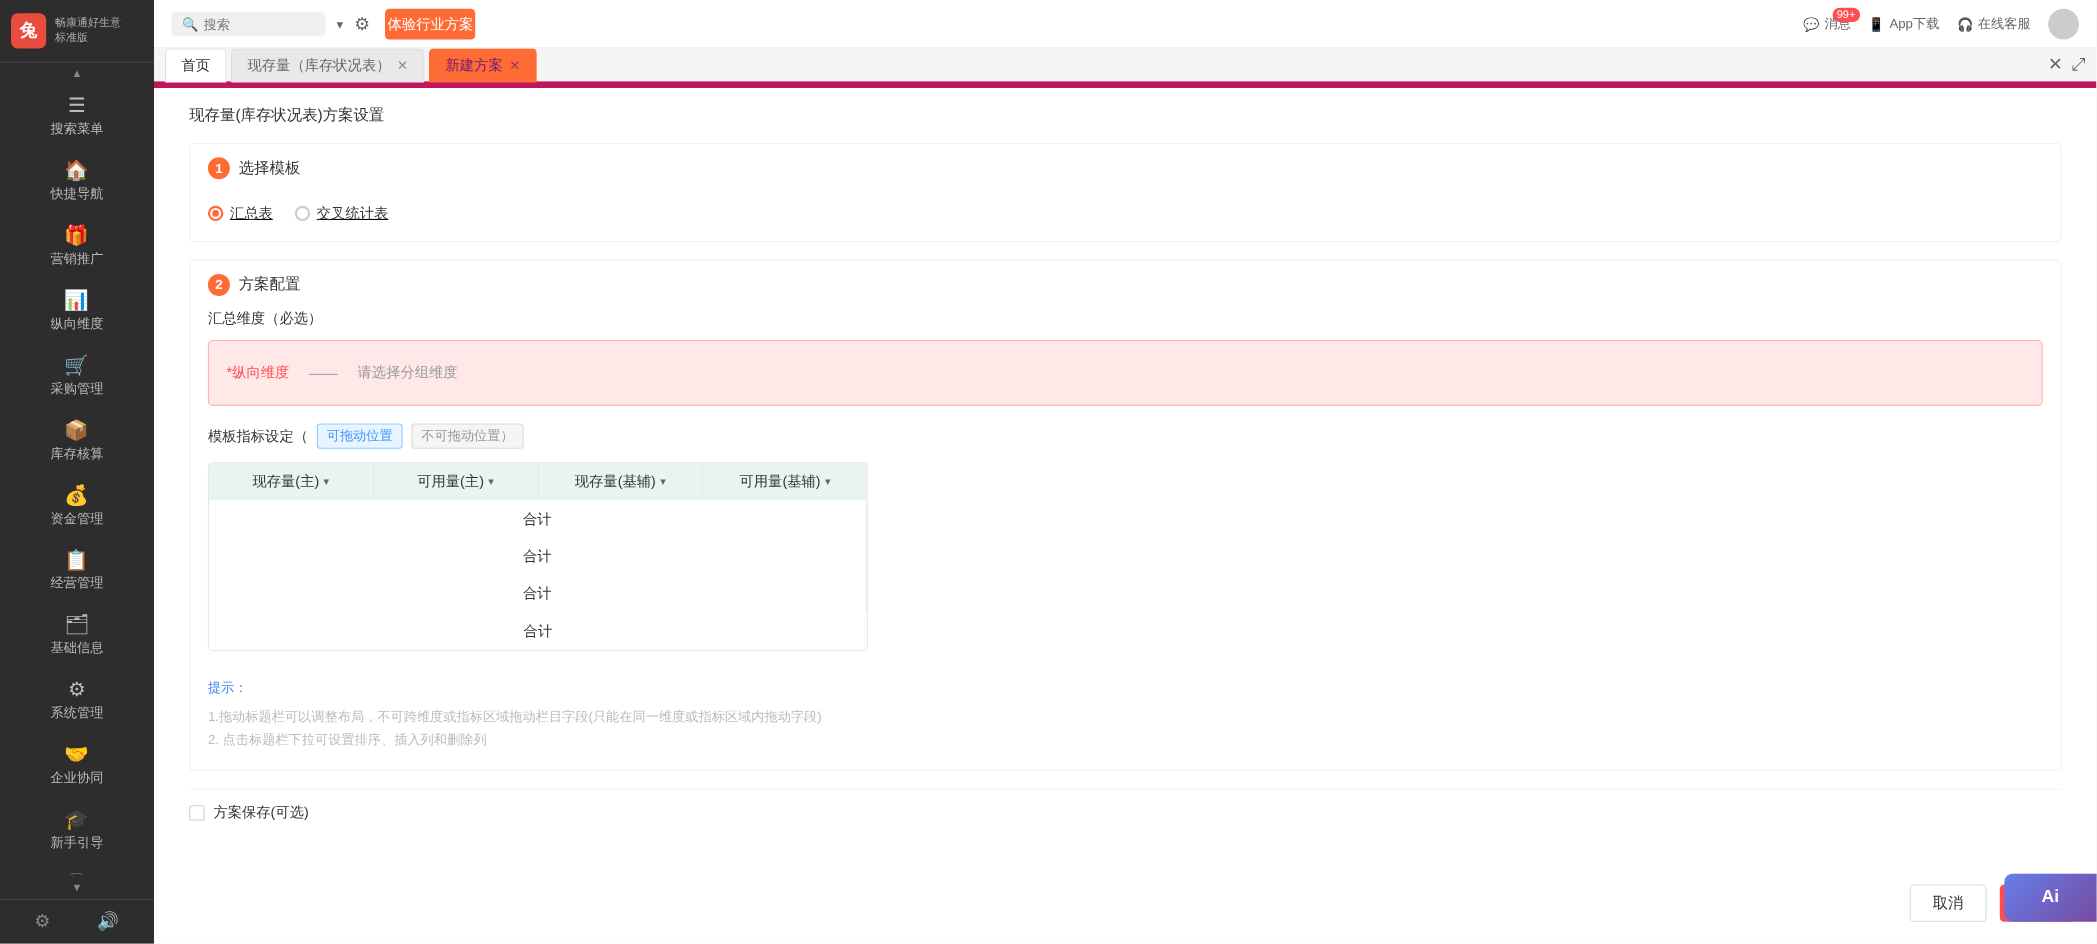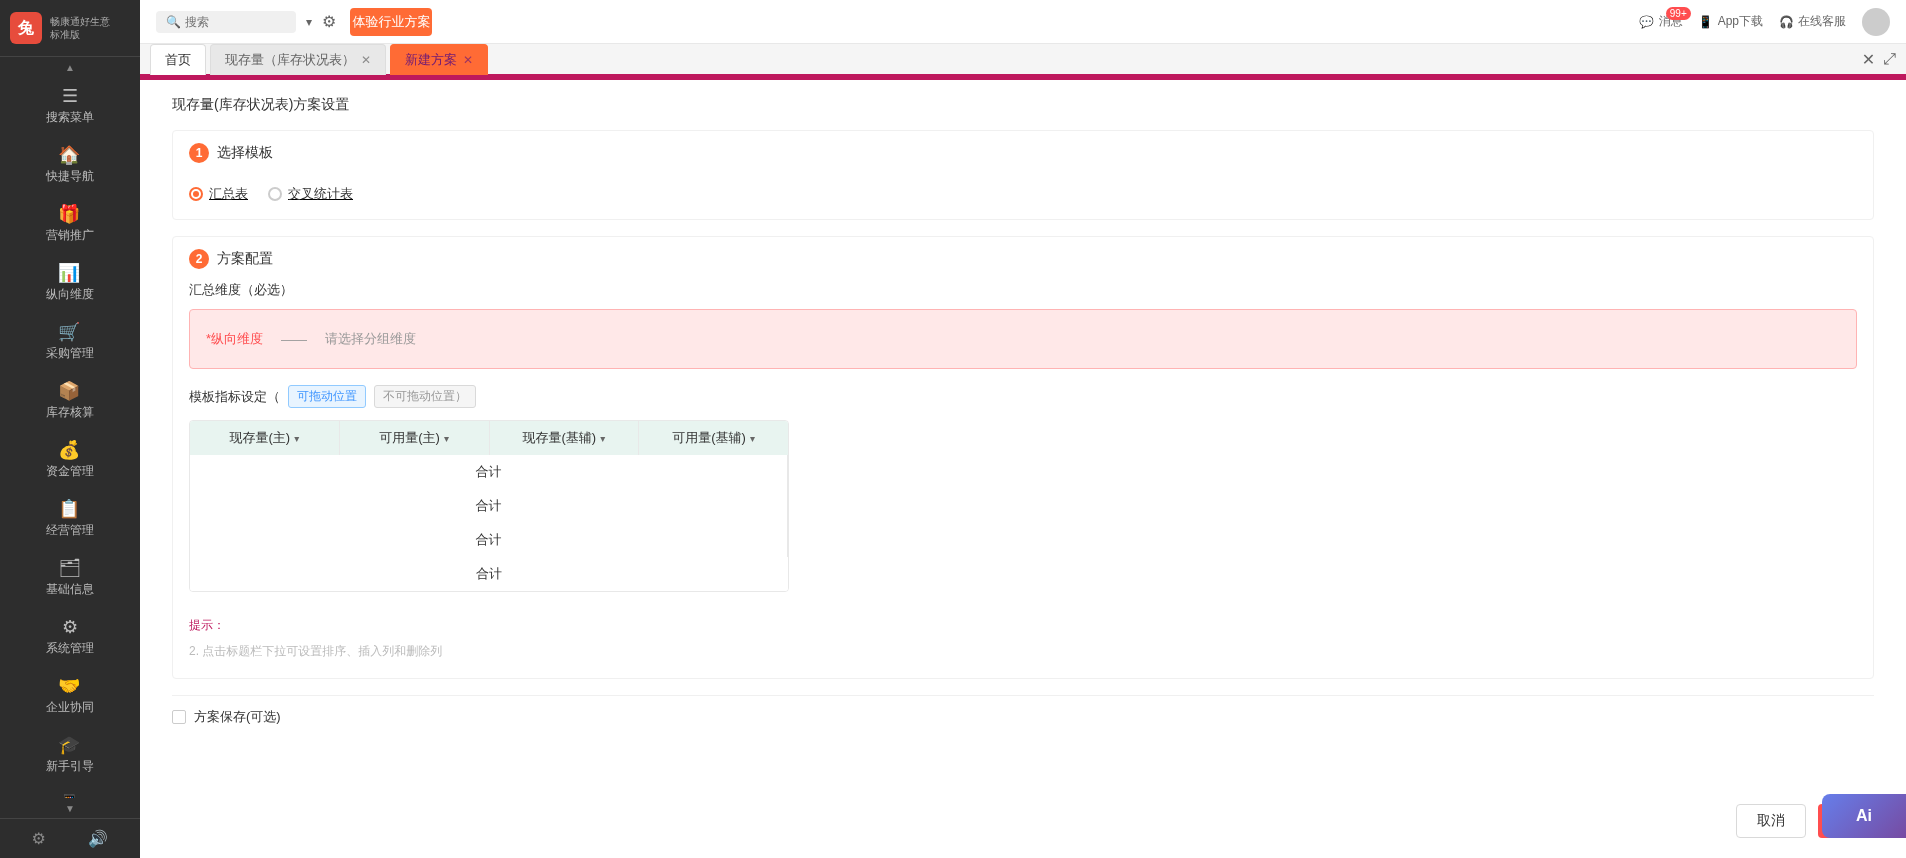--- a/index.html
+++ b/index.html
@@ -399,21 +399,21 @@
     }
     .stats-cell:last-child { border-right: none; }
 
     
     .tips-section {
       margin-top: 20px;
       color: #bbb;
       font-size: 12px;
       line-height: 1.8;
     }
-    .tips-title { color: #be185d; margin-bottom: 4px; }
+    .tips-title { color: #3b82f6; margin-bottom: 4px; }
 
     
     .save-option {
       display: flex;
       align-items: center;
       gap: 8px;
       padding: 12px 0;
       border-top: 1px solid #f0f0f0;
       margin-top: 10px;
     }
@@ -663,20 +663,21 @@
           <div class="stats-table-body">
             <div class="stats-cell">合计</div>
             <div class="stats-cell">合计</div>
             <div class="stats-cell">合计</div>
             <div class="stats-cell">合计</div>
           </div>
         </div>
 
         <div class="tips-section">
           <div class="tips-title">提示：</div>
+          <div>1.拖动标题栏可以调整布局，不可跨维度或指标区域拖动栏目字段(只能在同一维度或指标区域内拖动字段)</div>
           <div>2. 点击标题栏下拉可设置排序、插入列和删除列</div>
         </div>
 
       </div>
     </div>
 
     <div class="save-option">
       <div class="checkbox"></div>
       <span class="save-label">方案保存(可选)</span>
     </div>

